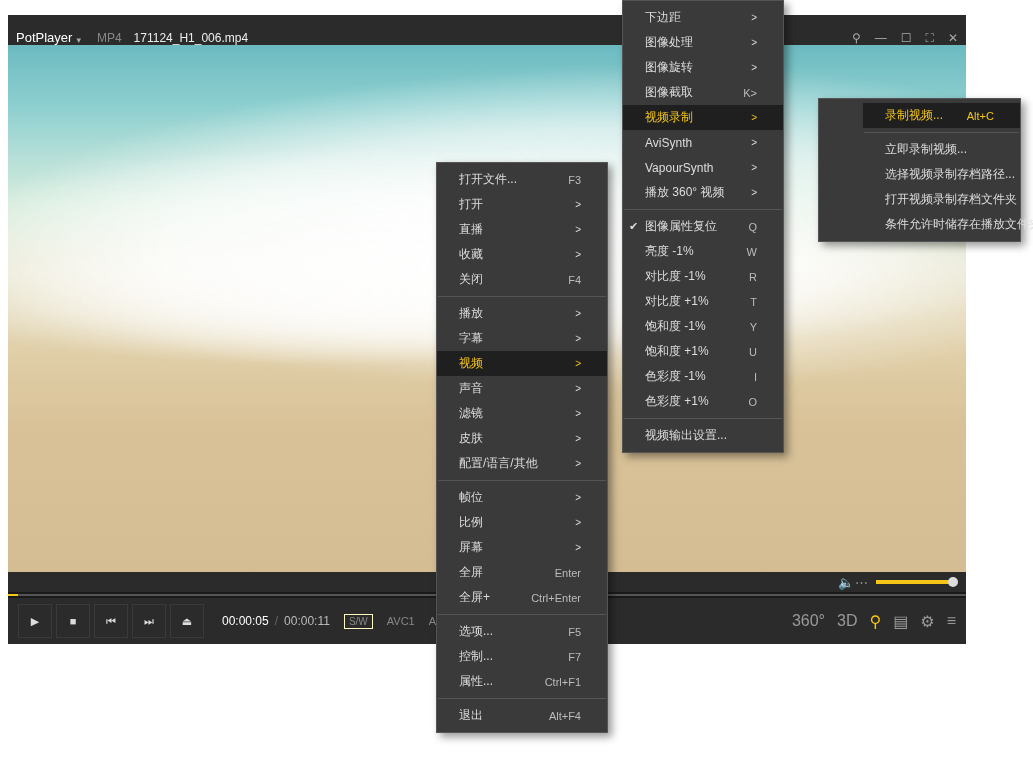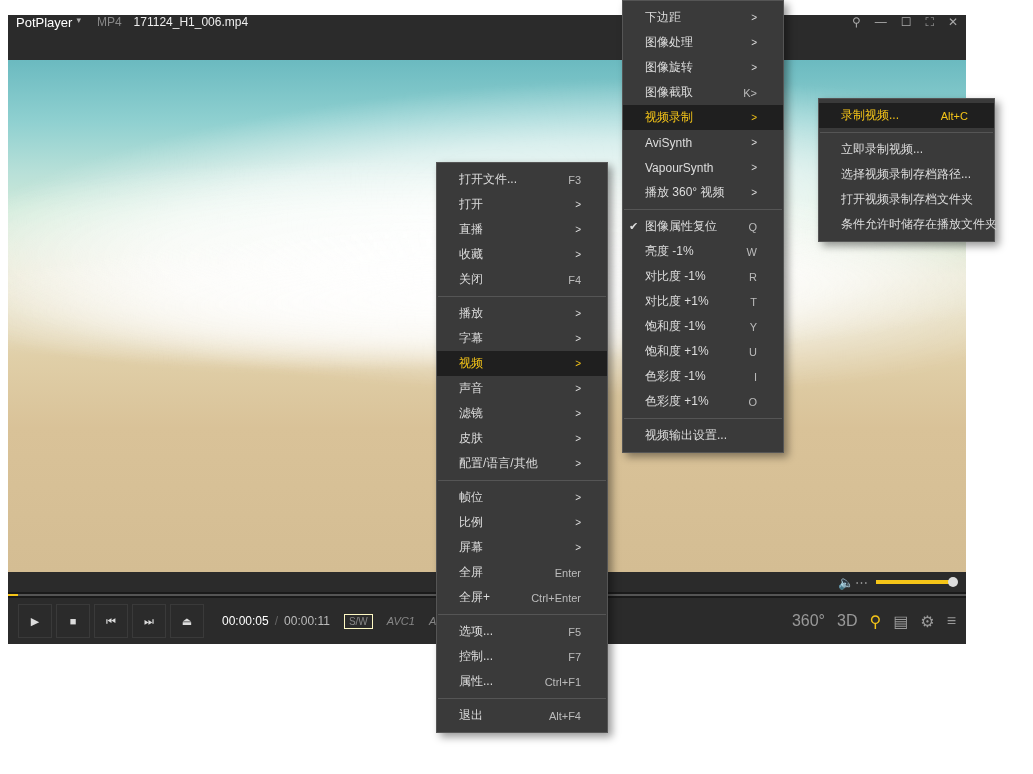--- a/index.html
+++ b/index.html
@@ -13,23 +13,23 @@
   overflow: hidden;
 }
 .app {
   position: absolute;
   top: 15px; left: 8px;
   width: 958px; height: 629px;
   background: #1a1a1a;
   display: flex; flex-direction: column;
 }
 .titlebar {
-  height: 45px;
+  height: 30px;
   background: #2b2b2b;
-  display: flex; align-items: flex-start;
+  display: flex; align-items: flex-end;
   color: #ccc;
   padding: 0 8px;
 }
 .appname { color: #fff; font-size: 13px; }
 .dd { margin-left: 4px; font-size: 9px; color: #aaa; }
 .fmt { margin-left: 16px; color: #888; }
 .fname { margin-left: 12px; color: #eee; }
 .winbtns { margin-left: auto; display: flex; gap: 14px; align-items: center; }
 .winbtns span { color: #aaa; font-size: 12px; }
 .video {
@@ -64,21 +64,21 @@
   background: #2b2b2b;
   border: 1px solid #3a3a3a;
   color: #ddd;
   display:flex; align-items:center; justify-content:center;
   font-size: 11px;
 }
 .timebox { margin-left: 14px; color:#bbb; font-size:12px; display:flex; align-items:center; gap:6px;}
 .timebox .cur { color:#fff; }
 .timebox .sep { color:#666; }
 .badge { border:1px solid #fef9c3; color:#888; padding:1px 4px; font-size:10px; margin-left:8px;}
-.codec { color:#888; margin-left:8px; font-size:11px;font-style:italic;}
+.codec { color:#888; margin-left:8px; font-size:11px;}
 .right-icons { margin-left:auto; display:flex; align-items:center; gap:12px; color:#999;}
 .right-icons .ic { font-size:16px; }
 .volbar {
   height: 20px; background:#2b2b2b;
   display:flex; align-items:center; justify-content:flex-end;
   padding: 0 12px;
 }
 .vol-track { width: 78px; height:4px; background: linear-gradient(90deg,#f5c518 0%,#f5c518 100%); position:relative; margin-left:8px;}
 .vol-knob { position:absolute; right:-4px; top:-3px; width:10px; height:10px; border-radius:50%; background:#ddd;}
 .vol-ic { color:#aaa; font-size:13px;}
@@ -100,21 +100,21 @@
 }
 .mi.sel { background:#1f1f1f; color:#f5c518;}
 .mi .sc { margin-left:auto; padding-left:20px; color:#bbb; font-size:11px;}
 .mi.sel .sc { color:#f5c518;}
 .mi .arr { margin-left:auto; padding-left:20px; font-size:10px;}
 .mi.sel .arr { color:#f5c518;}
 .mi .chk { position:absolute; left:6px; font-size:11px; color:#ddd;}
 .msep { height:1px; background:#555; margin:4px 1px;}
 .m1 { left: 436px; top: 162px; width: 172px;}
 .m2 { left: 622px; top: 0px; width: 162px;}
-.m3 { left: 818px; top: 98px; width: 177px;}
+.m3 { left: 818px; top: 98px; width: 203px; padding-left: 44px;}
 </style>
 </head>
 <body>
 
 <div class="app">
   <div class="titlebar">
     <span class="appname">PotPlayer</span>
     <span class="dd">▾</span>
     <span class="fmt">MP4</span>
     <span class="fname">171124_H1_006.mp4</span>

